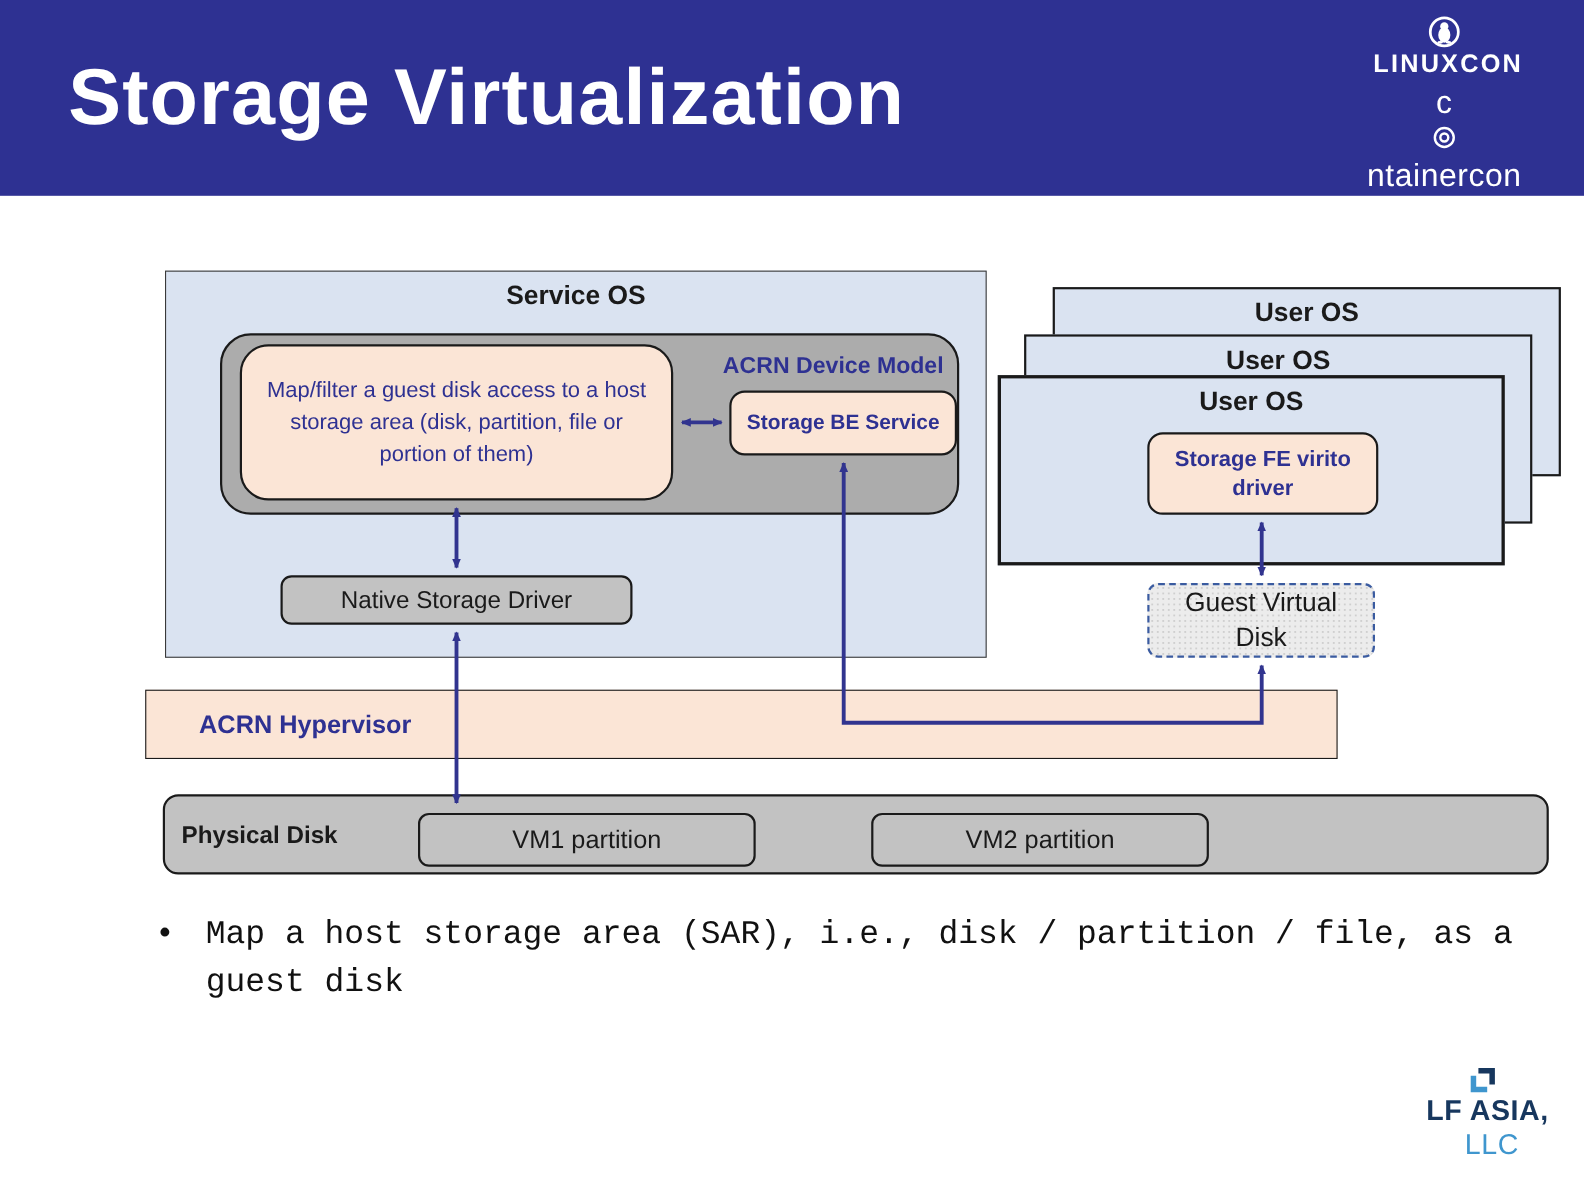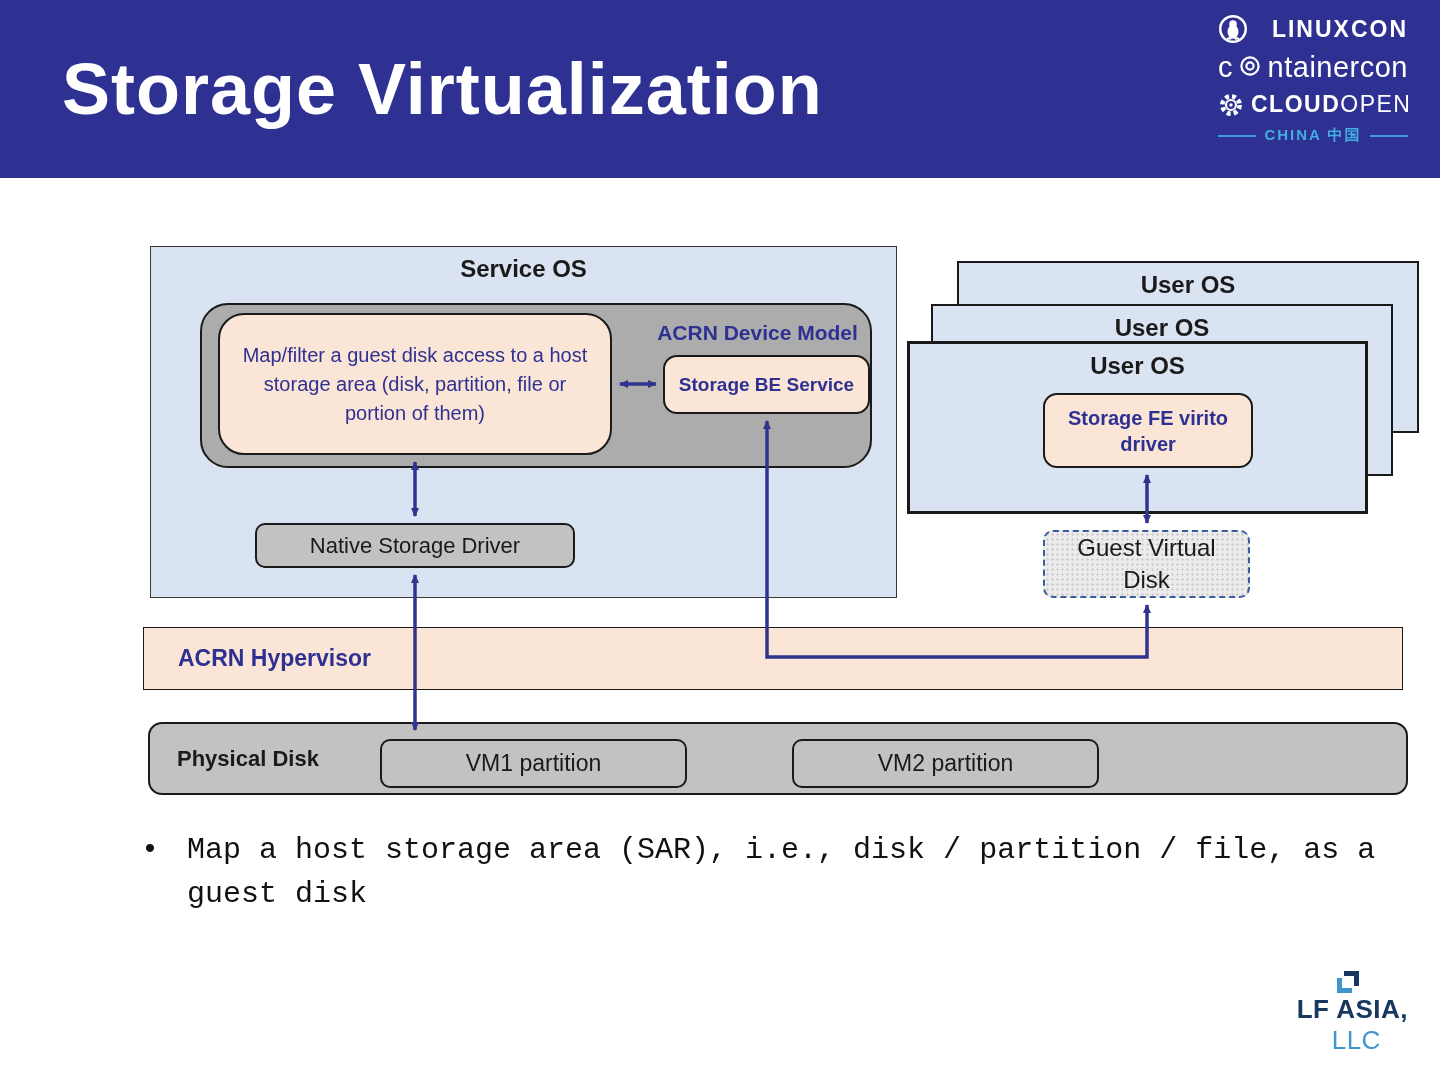--- a/index.html
+++ b/index.html
@@ -9,21 +9,21 @@
   }
   *{margin:0;padding:0;box-sizing:border-box;}
   html,body{width:1440px;height:1080px;overflow:hidden;background:#fff;
     font-family:"Liberation Sans","DejaVu Sans",sans-serif;}
   .slide{position:relative;width:1440px;height:1080px;background:#fff;}
 
   
   .header{position:absolute;left:0;top:0;width:1440px;height:178px;background:var(--navy);}
   .title{position:absolute;left:62px;top:48px;color:#fff;font-size:72px;letter-spacing:1px;font-weight:700;}
   .logos{position:absolute;right:32px;top:14px;width:190px;color:#fff;}
-  .logo-row{display:flex;align-items:center;justify-content:space-between;margin-bottom:7px;}
+  .logo-row{display:flex;align-items:center;justify-content:flex-start;margin-bottom:7px;flex-direction:column;}
   .logo-row svg{flex:0 0 auto;}
   .linuxcon-text{font-size:23px;font-weight:bold;letter-spacing:2px;margin-left:7px;}
   .containercon-row{font-size:29px;font-weight:400;letter-spacing:0.5px;margin-top:2px;}
   .containercon-row .bullseye{display:inline-block;margin:0 1px;}
   .cloudopen-row{margin-top:3px;}
   .cloud-bold{font-size:23px;font-weight:bold;letter-spacing:1.5px;margin-left:7px;}
   .open-light{font-size:23px;font-weight:300;letter-spacing:1.5px;}
   .china-row{display:flex;align-items:center;color:var(--chinablue);margin-top:8px;}
   .china-row .dash{flex:1;height:2px;background:var(--chinablue);opacity:.85;}
   .china-text{font-size:15px;font-weight:bold;letter-spacing:2px;padding:0 8px;white-space:nowrap;}
@@ -45,24 +45,24 @@
   .user-os{background:var(--lightblue);border:2px solid var(--ink);}
   .user-back{left:957px;top:83px;width:462px;height:172px;}
   .user-mid{left:931px;top:126px;width:462px;height:172px;}
   .user-front{left:907px;top:163px;width:461px;height:173px;border-width:3px;}
   .storage-fe{left:1043px;top:215px;width:210px;height:75px;background:var(--peach);border:2px solid var(--ink);border-radius:14px;
     display:flex;align-items:center;justify-content:center;text-align:center;
     font-size:20px;font-weight:bold;color:var(--navy);line-height:1.3;padding:4px 14px;}
   .gvd{left:1043px;top:352px;width:207px;height:68px;border:2.5px dashed #3A5BA0;border-radius:10px;
     background-color:#ECECEC;background-image:radial-gradient(circle,#cfcfcf 1px,transparent 1.3px);background-size:5px 5px;
     display:flex;align-items:center;justify-content:center;text-align:center;font-size:24px;color:var(--ink);line-height:1.35;padding:14px 24px;}
-  .hypervisor{left:143px;top:449px;width:1260px;height:63px;background:var(--peach);border:1.5px solid var(--ink);
-    display:flex;align-items:center;font-size:23px;font-weight:bold;color:var(--navy);padding-left:34px;}
+  .hypervisor{left:132px;top:449px;width:1084px;height:63px;background:var(--peach);border:1.5px solid var(--ink);
+    display:flex;align-items:center;font-size:23px;font-weight:bold;color:var(--navy);padding-left:48px;}
   .physical-disk{left:148px;top:544px;width:1260px;height:73px;background:var(--boxgray);border:2px solid var(--ink);border-radius:14px;
-    display:flex;align-items:center;font-size:22px;font-weight:bold;color:var(--ink);padding-left:27px;}
+    display:flex;align-items:center;font-size:22px;font-weight:bold;color:var(--ink);padding-left:15px;}
   .vm-part{position:absolute;top:15px;width:307px;height:49px;background:var(--boxgray);border:2px solid var(--ink);border-radius:10px;
     display:flex;align-items:center;justify-content:center;font-size:23px;font-weight:400;color:var(--ink);}
   .vm1{left:230px;} .vm2{left:642px;}
   .arrows{position:absolute;left:0;top:0;width:1440px;height:650px;pointer-events:none;}
 
   
   .bullets{position:absolute;left:137px;top:828px;width:1270px;list-style:none;}
   .bullets li{position:relative;padding-left:50px;width:1250px;
     font-family:"Liberation Mono","DejaVu Sans Mono",monospace;font-size:30px;color:#111;line-height:1.47;margin-bottom:11px;}
   .bullets li::before{content:"\2022";position:absolute;left:4px;top:0;font-size:30px;}

